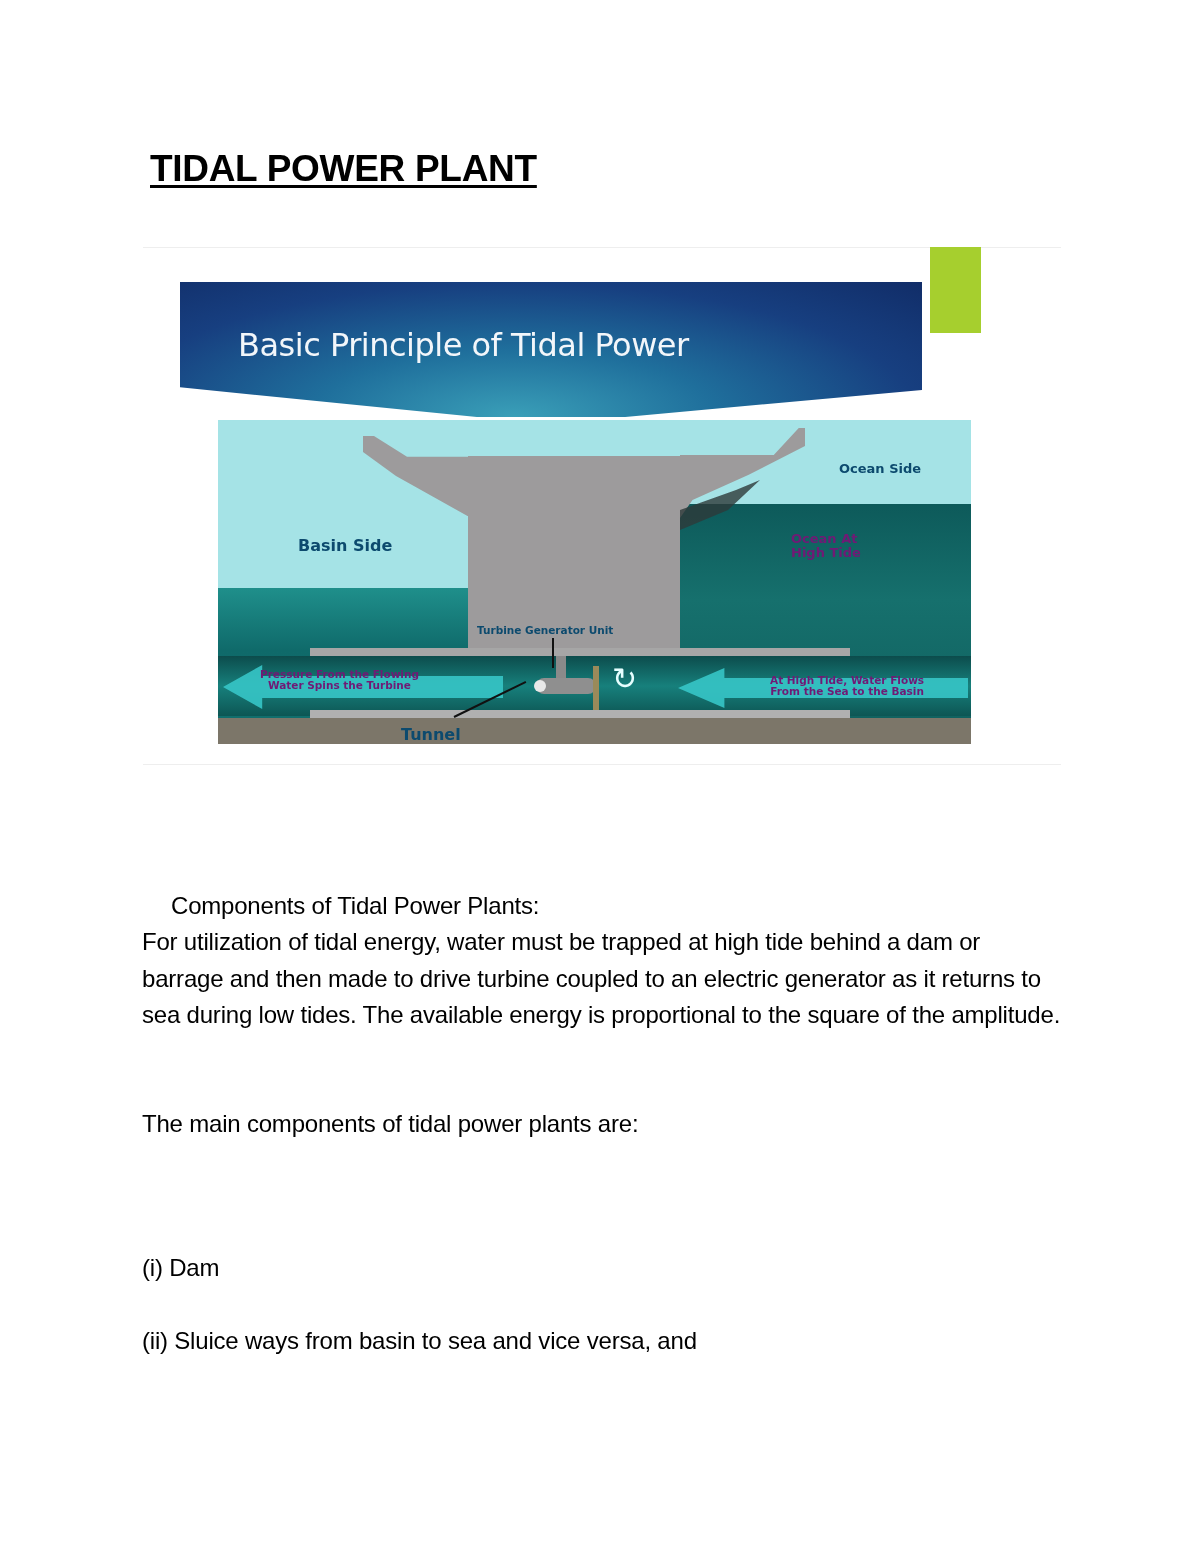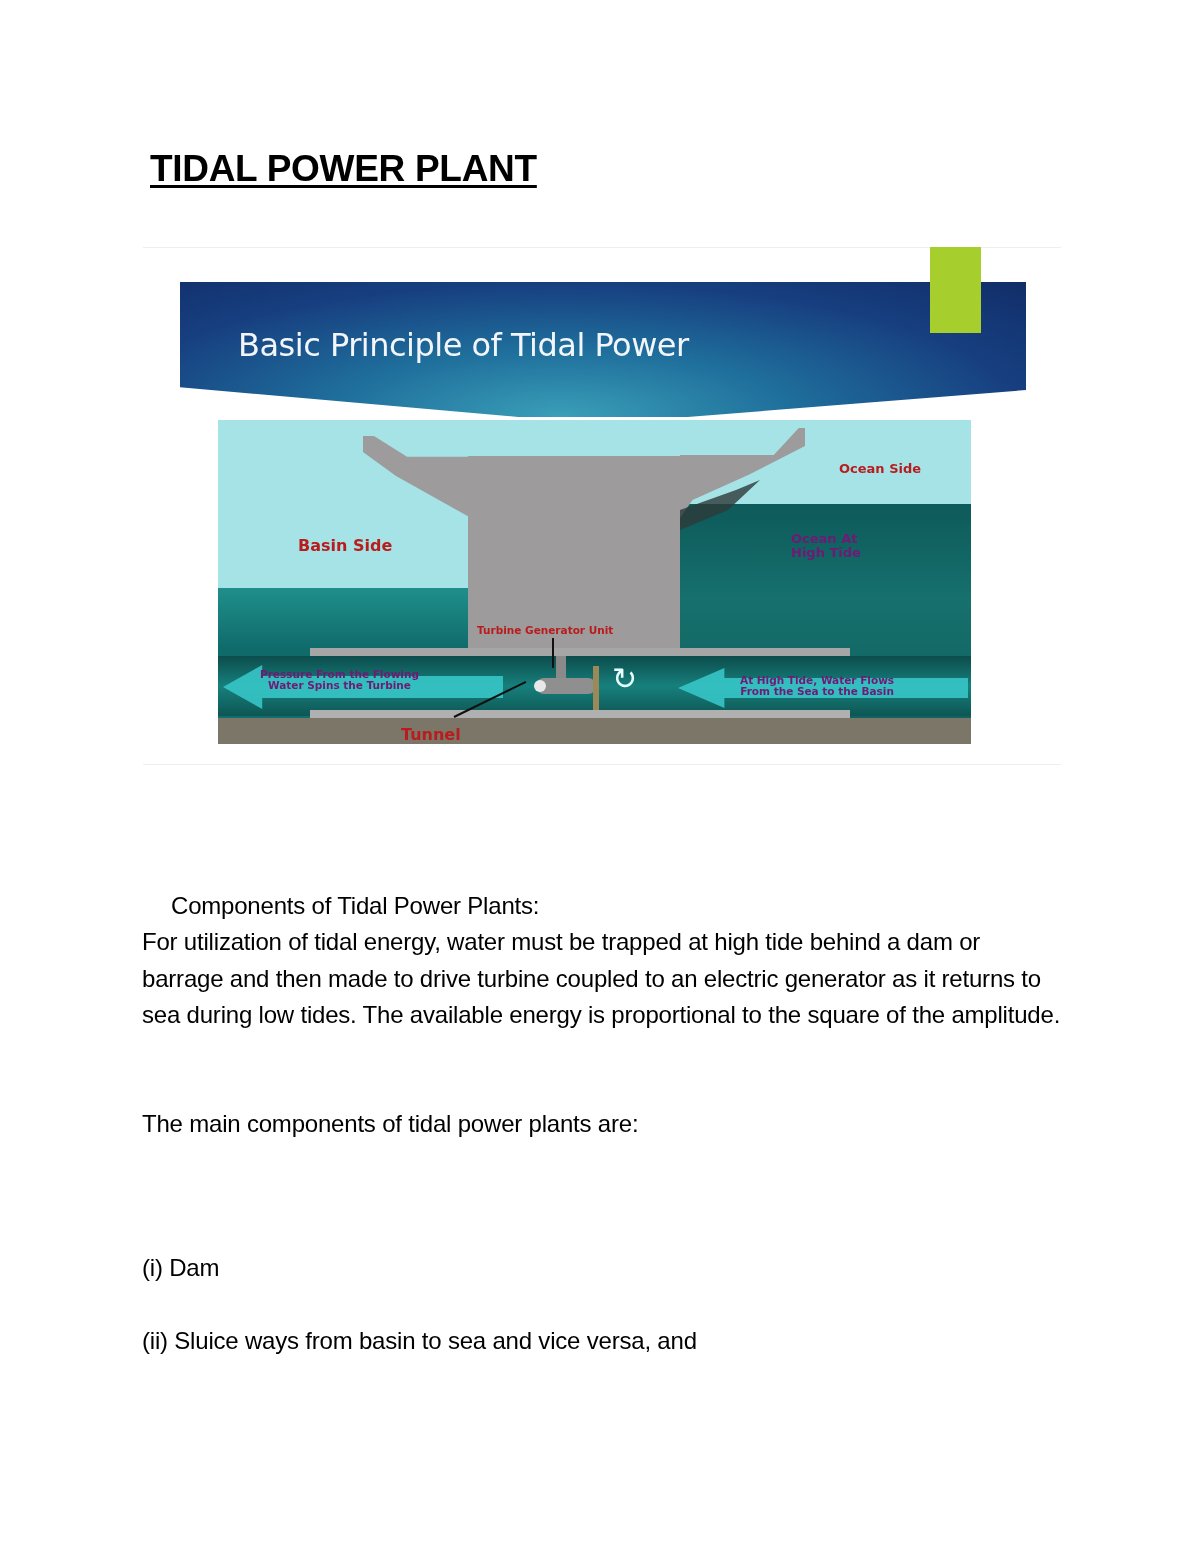--- a/index.html
+++ b/index.html
@@ -2,21 +2,21 @@
 <html><head>
 <meta charset="utf-8">
 <style>
   html, body { margin: 0; padding: 0; background: #ffffff; }
   body { width: 1200px; height: 1553px; position: relative; overflow: hidden;
          font-family: "Liberation Sans", sans-serif; color: #000; }
   .title { position: absolute; left: 142px; top: 140px; font-size: 37px; font-weight: bold;
            text-decoration: underline; text-decoration-thickness: 3px; text-underline-offset: 4px; letter-spacing: -0.3px; }
   .figure-frame { position: absolute; left: 143px; top: 247px; width: 918px; height: 516px;
                   border-top: 1px solid #eeeeee; border-bottom: 1px solid #eeeeee; }
-  .slide-header { position: absolute; left: 180px; top: 282px; width: 846px; height: 135px;
+  .slide-header { position: absolute; left: 180px; top: 282px; width: 742px; height: 135px;
                   background: radial-gradient(ellipse at 45% 100%, #3a9fb8 0%, #1f6f9c 35%, #173f80 70%, #112d68 100%);
                   clip-path: polygon(0 0, 100% 0, 100% 80%, 60% 100%, 40% 100%, 0 78%); }
   .slide-header-title { position: absolute; left: 58px; top: 44px; font-size: 32px; color: #f2f6fa;
                         font-family: "DejaVu Sans", sans-serif; font-weight: normal; letter-spacing: -0.5px; }
   .green-tab { position: absolute; left: 930px; top: 247px; width: 51px; height: 86px; background: #a6cf2e; }
 
   .diagram { position: absolute; left: 218px; top: 420px; width: 753px; height: 324px; overflow: hidden; background: #a5e3e6; }
   .basin-water { position: absolute; left: 0; top: 168px; width: 250px; height: 156px;
                  background: linear-gradient(180deg, #1f8f8b 0%, #0f6a6a 40%, #12706e 100%); }
   .ocean-water { position: absolute; left: 462px; top: 84px; width: 291px; height: 240px;
@@ -36,28 +36,28 @@
   .arrow-left { position: absolute; left: 5px; top: 245px; width: 280px; height: 44px; background: #36c5c7;
                 clip-path: polygon(0 50%, 14% 0, 14% 25%, 100% 25%, 100% 75%, 14% 75%, 14% 100%); opacity: 0.9; }
   .arrow-right { position: absolute; left: 460px; top: 248px; width: 290px; height: 40px; background: #36c5c7;
                  clip-path: polygon(0 50%, 16% 0, 16% 25%, 100% 25%, 100% 75%, 16% 75%, 16% 100%); opacity: 0.9; }
   .turbine-stem { position: absolute; left: 338px; top: 236px; width: 10px; height: 30px; background: #8a8a8a; }
   .turbine-body { position: absolute; left: 318px; top: 258px; width: 60px; height: 16px; border-radius: 8px; background: #8f8f8f; }
   .turbine-tip { position: absolute; left: 316px; top: 260px; width: 12px; height: 12px; border-radius: 6px; background: #e8e8e8; }
   .turbine-blade { position: absolute; left: 375px; top: 246px; width: 6px; height: 44px; background: #9a8a5a; }
   .rotation-glyph { position: absolute; left: 394px; top: 244px; font-size: 30px; color: #e6ffff; line-height: 1; }
   .lbl { position: absolute; font-weight: bold; font-family: "DejaVu Sans", sans-serif; line-height: 1.05; }
-  .lbl-dark { color: #b91c1c; }
+  .lbl-dark { color: #0c4a6e; }
   .lbl-light { color: #701a75; }
   .lbl-basin { left: 80px; top: 118px; font-size: 16px; }
   .lbl-ocean-side { left: 621px; top: 42px; font-size: 13px; }
   .lbl-high-tide { left: 573px; top: 112px; font-size: 13px; }
   .lbl-turbine { left: 259px; top: 205px; font-size: 10.5px; }
   .lbl-pressure { left: 42px; top: 249px; font-size: 10.5px; text-align: center; }
-  .lbl-flow { left: 522px; top: 255px; font-size: 10.5px; text-align: center; }
+  .lbl-flow { left: 552px; top: 255px; font-size: 10.5px; text-align: center; }
   .lbl-tunnel { left: 183px; top: 307px; font-size: 16px; }
   .pointer-line { position: absolute; left: 236px; top: 296px; width: 80px; height: 2px; background: #111;
                   transform: rotate(-26deg); transform-origin: left center; }
   .down-arrow { position: absolute; left: 334px; top: 218px; width: 2px; height: 30px; background: #111; }
 
   .body-text { position: absolute; left: 142px; font-size: 24px; line-height: 36.5px; letter-spacing: -0.2px; }
   .p-heading { top: 888px; margin-left: 29px; }
   .p-para { top: 924px; width: 920px; }
   .p-main { top: 1106px; }
   .p-item1 { top: 1250px; }

